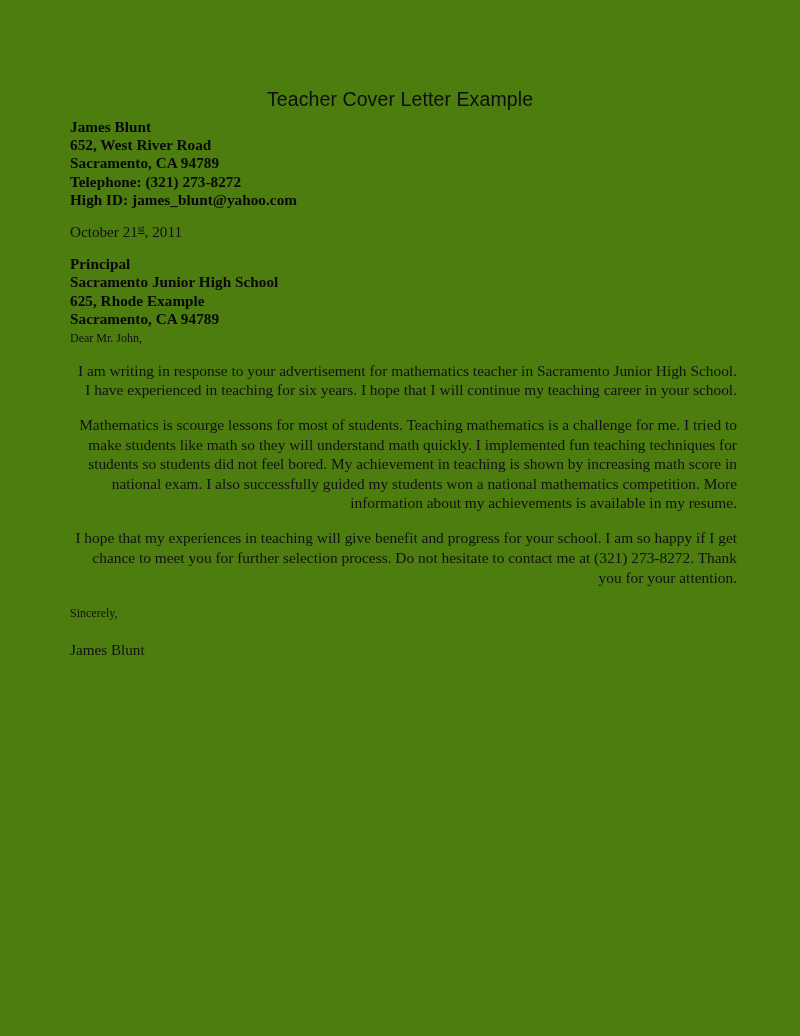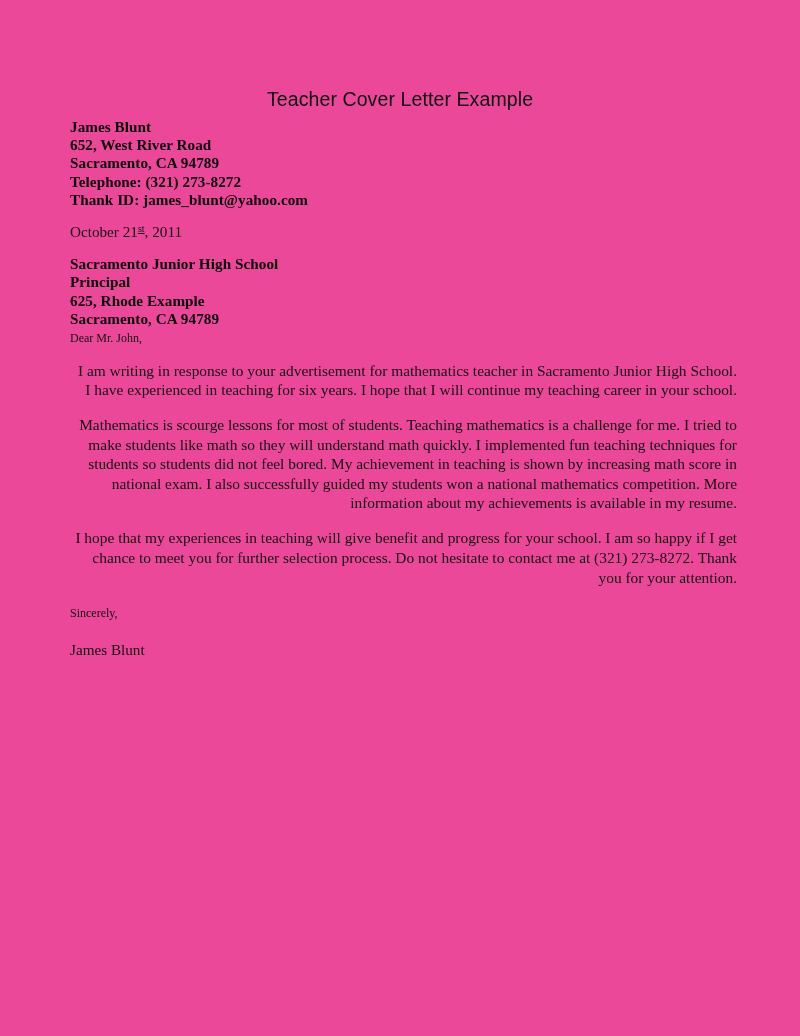--- a/index.html
+++ b/index.html
@@ -16,21 +16,21 @@
     color: #111111;
     -webkit-font-smoothing: antialiased;
   }
 
   .page {
     position: absolute;
     left: 0;
     top: 0;
     width: 800px;
     height: 1036px;
-    background: #ec4899;
+    background: #4d7c0f;
   }
 
   
   .doc-title {
     position: absolute;
     left: 0;
     top: 89px;
     width: 800px;
     text-align: center;
     font-family: "Liberation Sans", "DejaVu Sans", sans-serif;
@@ -117,28 +117,28 @@
 
   <div class="doc-title">Teacher Cover Letter Example</div>
 
   <div class="letter">
 
     <div class="addr-block sender-block">
       <div class="line">James Blunt</div>
       <div class="line">652, West River Road</div>
       <div class="line">Sacramento, CA 94789</div>
       <div class="line">Telephone: (321) 273-8272</div>
-      <div class="line">Thank ID: james_blunt@yahoo.com</div>
+      <div class="line">High ID: james_blunt@yahoo.com</div>
     </div>
 
     <div class="date-line"><span>October 21</span><sup>st</sup><span>, 2011</span></div>
 
     <div class="addr-block recipient-block">
+      <div class="line">Principal</div>
       <div class="line">Sacramento Junior High School</div>
-      <div class="line">Principal</div>
       <div class="line">625, Rhode Example</div>
       <div class="line">Sacramento, CA 94789</div>
     </div>
 
     <div class="salutation">Dear Mr. John,</div>
 
     <p class="para">I am writing in response to your advertisement for mathematics teacher in Sacramento Junior High School. I have experienced in teaching for six years. I hope that I will continue my teaching career in your school.</p>
     <p class="para">Mathematics is scourge lessons for most of students. Teaching mathematics is a challenge for me. I tried to make students like math so they will understand math quickly. I implemented fun teaching techniques for students so students did not feel bored. My achievement in teaching is shown by increasing math score in national exam. I also successfully guided my students won a national mathematics competition. More information about my achievements is available in my resume.</p>
     <p class="para">I hope that my experiences in teaching will give benefit and progress for your school. I am so happy if I get chance to meet you for further selection process. Do not hesitate to contact me at (321) 273-8272. Thank you for your attention.</p>
 

